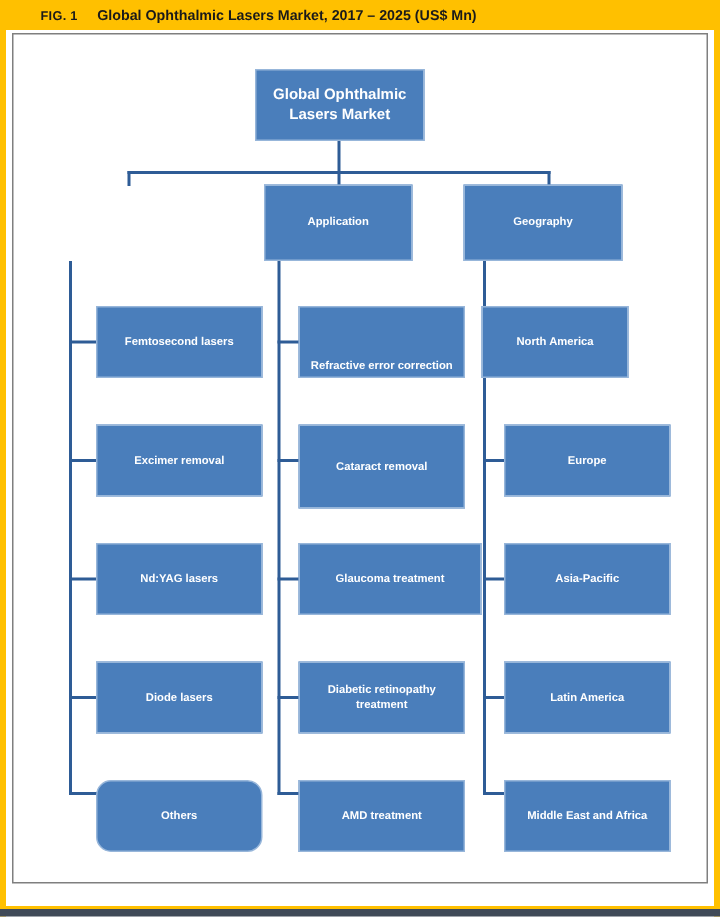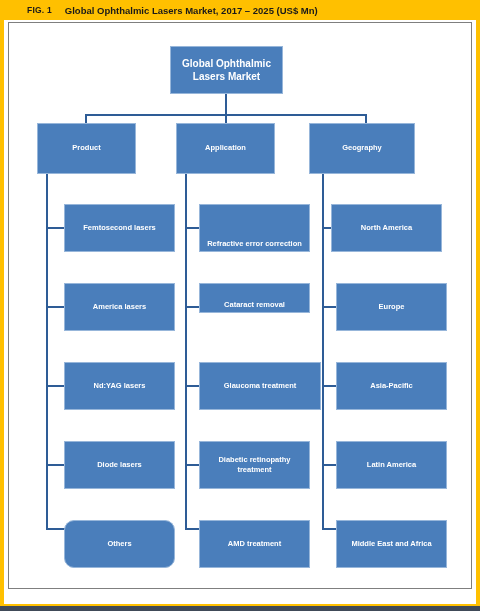--- a/index.html
+++ b/index.html
@@ -107,42 +107,39 @@
     </div>
 
     <div class="ln lv" style="left:216px;top:71px;height:21px;"></div>
 
     <div class="ln lh" style="left:76px;top:91px;width:282px;"></div>
 
     <div class="ln lv" style="left:76px;top:91px;height:10px;"></div>
     <div class="ln lv" style="left:216px;top:91px;height:10px;"></div>
     <div class="ln lv" style="left:356px;top:91px;height:10px;"></div>
 
-    <div class="node cat" style="left:28px;top:100px;width:99px;height:51px;">
-      <span>Product</span>
-    </div>
     <div class="node cat" style="left:167px;top:100px;width:99px;height:51px;">
       <span>Application</span>
     </div>
     <div class="node cat" style="left:300px;top:100px;width:106px;height:51px;">
       <span>Geography</span>
     </div>
 
     <div class="ln lv" style="left:37px;top:151px;height:356px;"></div>
     <div class="ln lh" style="left:37px;top:204px;width:20px;"></div>
     <div class="ln lh" style="left:37px;top:283px;width:20px;"></div>
     <div class="ln lh" style="left:37px;top:362px;width:20px;"></div>
     <div class="ln lh" style="left:37px;top:441px;width:20px;"></div>
     <div class="ln lh" style="left:37px;top:505px;width:20px;"></div>
 
     <div class="node" style="left:55px;top:181px;width:111px;height:48px;">
       <span>Femtosecond lasers</span>
     </div>
     <div class="node" style="left:55px;top:260px;width:111px;height:48px;">
-      <span>America lasers</span>
+      <span>Excimer removal</span>
     </div>
     <div class="node" style="left:55px;top:339px;width:111px;height:48px;">
       <span>Nd:YAG lasers</span>
     </div>
     <div class="node" style="left:55px;top:418px;width:111px;height:48px;">
       <span>Diode lasers</span>
     </div>
     <div class="node" style="left:55px;top:497px;width:111px;height:48px;border-radius:10px;">
       <span>Others</span>
     </div>
@@ -150,41 +147,41 @@
     <div class="ln lv" style="left:176px;top:151px;height:356px;"></div>
     <div class="ln lh" style="left:176px;top:204px;width:16px;"></div>
     <div class="ln lh" style="left:176px;top:283px;width:16px;"></div>
     <div class="ln lh" style="left:176px;top:362px;width:16px;"></div>
     <div class="ln lh" style="left:176px;top:441px;width:16px;"></div>
     <div class="ln lh" style="left:176px;top:505px;width:16px;"></div>
 
     <div class="node" style="left:190px;top:181px;width:111px;height:48px;align-items:flex-end;">
       <span>Refractive error correction</span>
     </div>
-    <div class="node" style="left:190px;top:260px;width:111px;height:30px;align-items:flex-end;">
+    <div class="node" style="left:190px;top:260px;width:111px;height:56px;">
       <span>Cataract removal</span>
     </div>
     <div class="node" style="left:190px;top:339px;width:122px;height:48px;">
       <span>Glaucoma treatment</span>
     </div>
     <div class="node" style="left:190px;top:418px;width:111px;height:48px;">
       <span>Diabetic retinopathy treatment</span>
     </div>
     <div class="node" style="left:190px;top:497px;width:111px;height:48px;">
       <span>AMD treatment</span>
     </div>
 
     <div class="ln lv" style="left:313px;top:151px;height:356px;"></div>
     <div class="ln lh" style="left:313px;top:204px;width:16px;"></div>
     <div class="ln lh" style="left:313px;top:283px;width:16px;"></div>
     <div class="ln lh" style="left:313px;top:362px;width:16px;"></div>
     <div class="ln lh" style="left:313px;top:441px;width:16px;"></div>
     <div class="ln lh" style="left:313px;top:505px;width:16px;"></div>
 
-    <div class="node" style="left:322px;top:181px;width:111px;height:48px;justify-content:center;">
+    <div class="node" style="left:312px;top:181px;width:98px;height:48px;justify-content:center;">
       <span>North America</span>
     </div>
     <div class="node" style="left:327px;top:260px;width:111px;height:48px;">
       <span>Europe</span>
     </div>
     <div class="node" style="left:327px;top:339px;width:111px;height:48px;">
       <span>Asia-Pacific</span>
     </div>
     <div class="node" style="left:327px;top:418px;width:111px;height:48px;">
       <span>Latin America</span>

